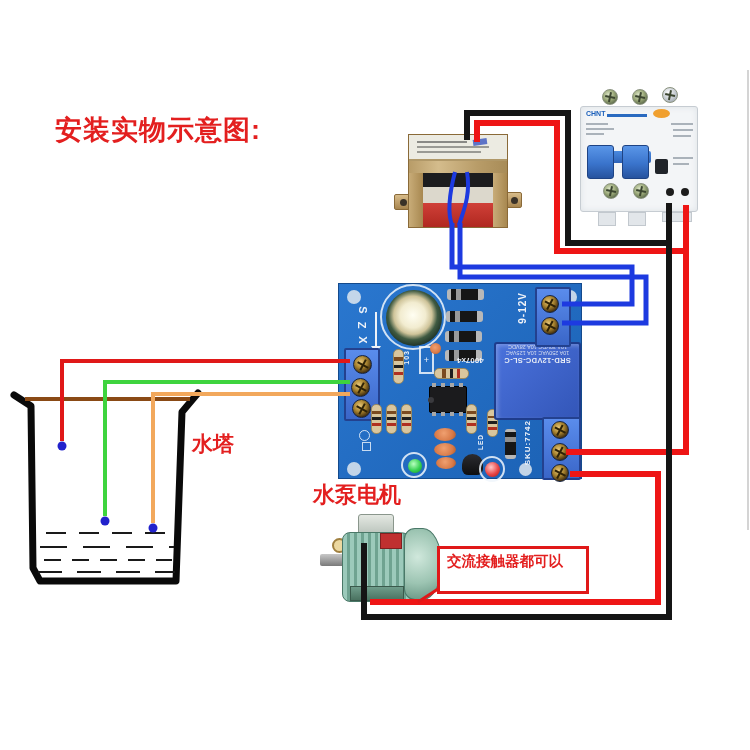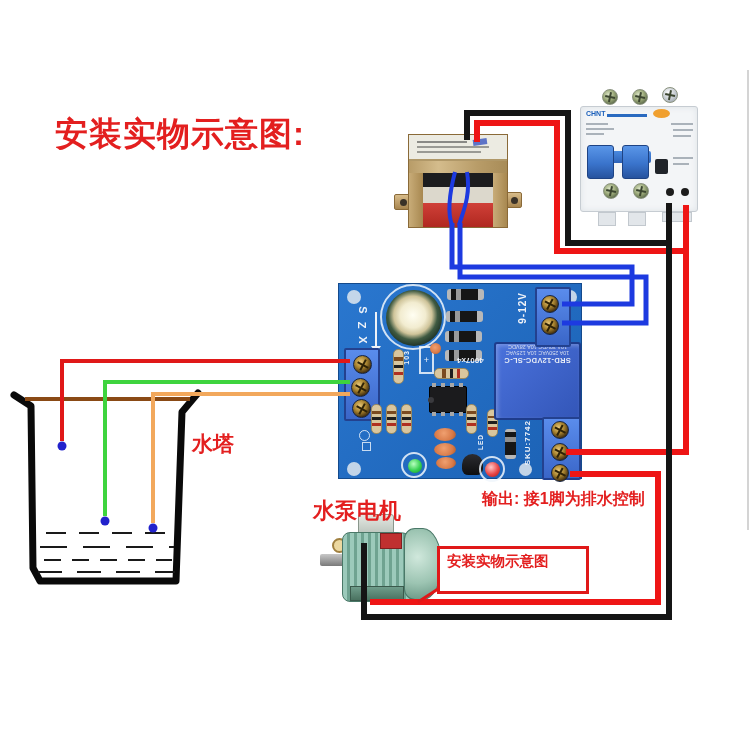--- a/index.html
+++ b/index.html
@@ -184,27 +184,26 @@
     <div class="abs" style="left:38px;top:2px;width:36px;height:22px;background:linear-gradient(180deg,#e4e8e2,#b8c2ba);border:1px solid #8a968c;border-radius:3px;"></div>
     <div class="abs" style="left:12px;top:26px;width:15px;height:15px;border-radius:50%;background:#ecd8a0;border:2px solid #a08040;"></div>
     <div class="abs" style="left:22px;top:20px;width:86px;height:70px;border-radius:8px 30px 30px 8px;border:1px solid #4a7868;
          background:repeating-linear-gradient(90deg,#9ccabb 0 4px,#6fa391 4px 7px),linear-gradient(180deg,#b8dccc,#7aa896);"></div>
     <div class="abs" style="left:84px;top:16px;width:38px;height:72px;border-radius:12px 55% 55% 12px;border:1px solid #4a7868;
          background:radial-gradient(circle at 35% 40%,#d0e8dc 0%,#9cc4b2 55%,#5f8d7b 100%);"></div>
     <div class="abs" style="left:60px;top:21px;width:22px;height:16px;background:#c03030;border:1px solid #802020;"></div>
     <div class="abs" style="left:30px;top:74px;width:54px;height:15px;background:linear-gradient(180deg,#6f9d8b,#4a7260);border:1px solid #3a5a4c;"></div>
   </div>
 
-  <div class="abs red-text" style="left:55px;top:112px;font-size:33px;letter-spacing:1px;z-index:6;">安装实物示意图:</div>
+  <div class="abs red-text" style="left:55px;top:112px;font-size:27px;letter-spacing:1px;z-index:6;">安装实物示意图:</div>
   <div class="abs red-text" style="left:192px;top:430px;font-size:21px;z-index:6;">水塔</div>
-  <div class="abs red-text" style="left:313px;top:496px;font-size:22px;z-index:6;">水泵电机</div>
-  <div class="abs red-text" style="left:482px;top:489px;font-size:16px;white-space:nowrap;z-index:6;">输出: 接1脚为排水控制</div>
+  <div class="abs red-text" style="left:313px;top:480px;font-size:22px;z-index:6;">水泵电机</div>
 
   <div class="abs" style="left:437px;top:546px;width:152px;height:48px;background:#fff;border:3px solid #e01818;z-index:6;padding:3px 0 0 7px;">
-    <div class="red-text" style="font-size:14.5px;white-space:nowrap;">安装实物示意图</div>
+    <div class="red-text" style="font-size:14.5px;white-space:nowrap;">交流接触器都可以</div>
   </div>
 
   <svg class="wires" width="750" height="750" viewBox="0 0 750 750">
 
     <line x1="748" y1="70" x2="748" y2="530" stroke="#d4d4d4" stroke-width="2"></line>
 
     <path d="M14 395 L31 406 L33 568 L40 581 L176 581 L182 412 L198 393" fill="none" stroke="#0a0a0a" stroke-width="7" stroke-linecap="round" stroke-linejoin="round"></path>
     <path d="M46 533 H172" stroke="#1a1a1a" stroke-width="2" stroke-dasharray="20 13" fill="none"></path>
     <path d="M40 547 H174" stroke="#1a1a1a" stroke-width="2" stroke-dasharray="27 16" fill="none"></path>
     <path d="M44 560 H172" stroke="#1a1a1a" stroke-width="2" stroke-dasharray="17 11" fill="none"></path>

